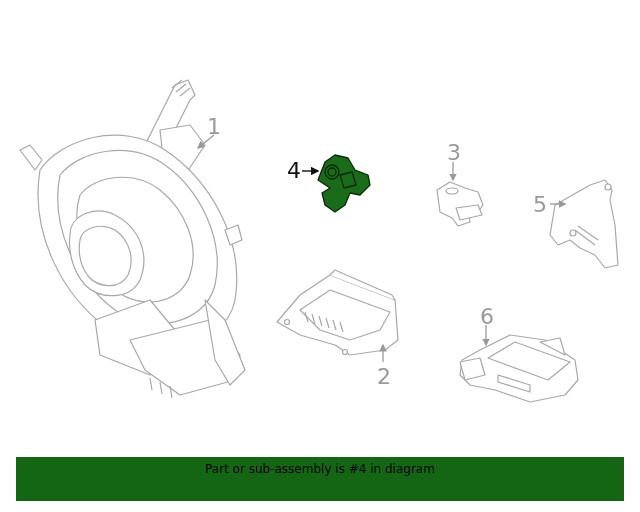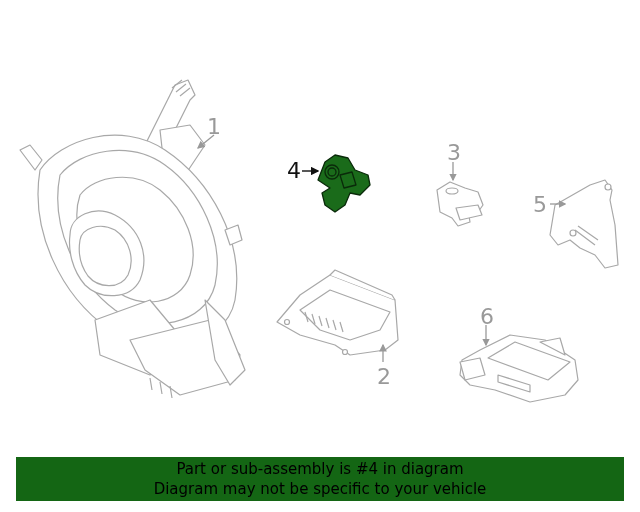--- a/index.html
+++ b/index.html
@@ -3,21 +3,21 @@
   <meta charset="utf-8">
   <style>
     html, body { margin: 0; padding: 0; background: #ffffff; }
     body { width: 640px; height: 512px; position: relative; overflow: hidden; font-family: "DejaVu Sans", sans-serif; }
     #diagram { position: absolute; left: 0; top: 0; width: 640px; height: 512px; }
     .callout { position: absolute; font-family: "DejaVu Sans", sans-serif; font-size: 22px; line-height: 22px; color: #999999; }
     .callout.active { color: #111111; }
     #banner {
       position: absolute; left: 16px; top: 457px; width: 608px; height: 44px;
       background: #146614; color: #000000; text-align: center;
-      font-family: "DejaVu Sans", sans-serif; font-size: 15px; line-height: 20px;
+      font-family: "DejaVu Sans", sans-serif; font-size: 12px; line-height: 20px;
       padding-top: 2px; box-sizing: border-box;
     }
     #banner div { white-space: nowrap; }
   </style>
 </head>
 <body>
 
 <svg id="diagram" viewBox="0 0 640 512" xmlns="http://www.w3.org/2000/svg">
   <defs>
     <marker id="arr" markerWidth="6" markerHeight="6" refX="5" refY="3" orient="auto">
@@ -103,14 +103,13 @@
 
 <div class="callout" style="left:207px; top:116px;">1</div>
 <div class="callout" style="left:377px; top:366px;">2</div>
 <div class="callout" style="left:447px; top:142px;">3</div>
 <div class="callout active" style="left:287px; top:160px;">4</div>
 <div class="callout" style="left:533px; top:194px;">5</div>
 <div class="callout" style="left:480px; top:306px;">6</div>
 
 <div id="banner">
   <div>Part or sub-assembly is #4 in diagram</div>
-  <div>Diagram may not be specific to your vehicle</div>
 </div>
 
 </body></html>

